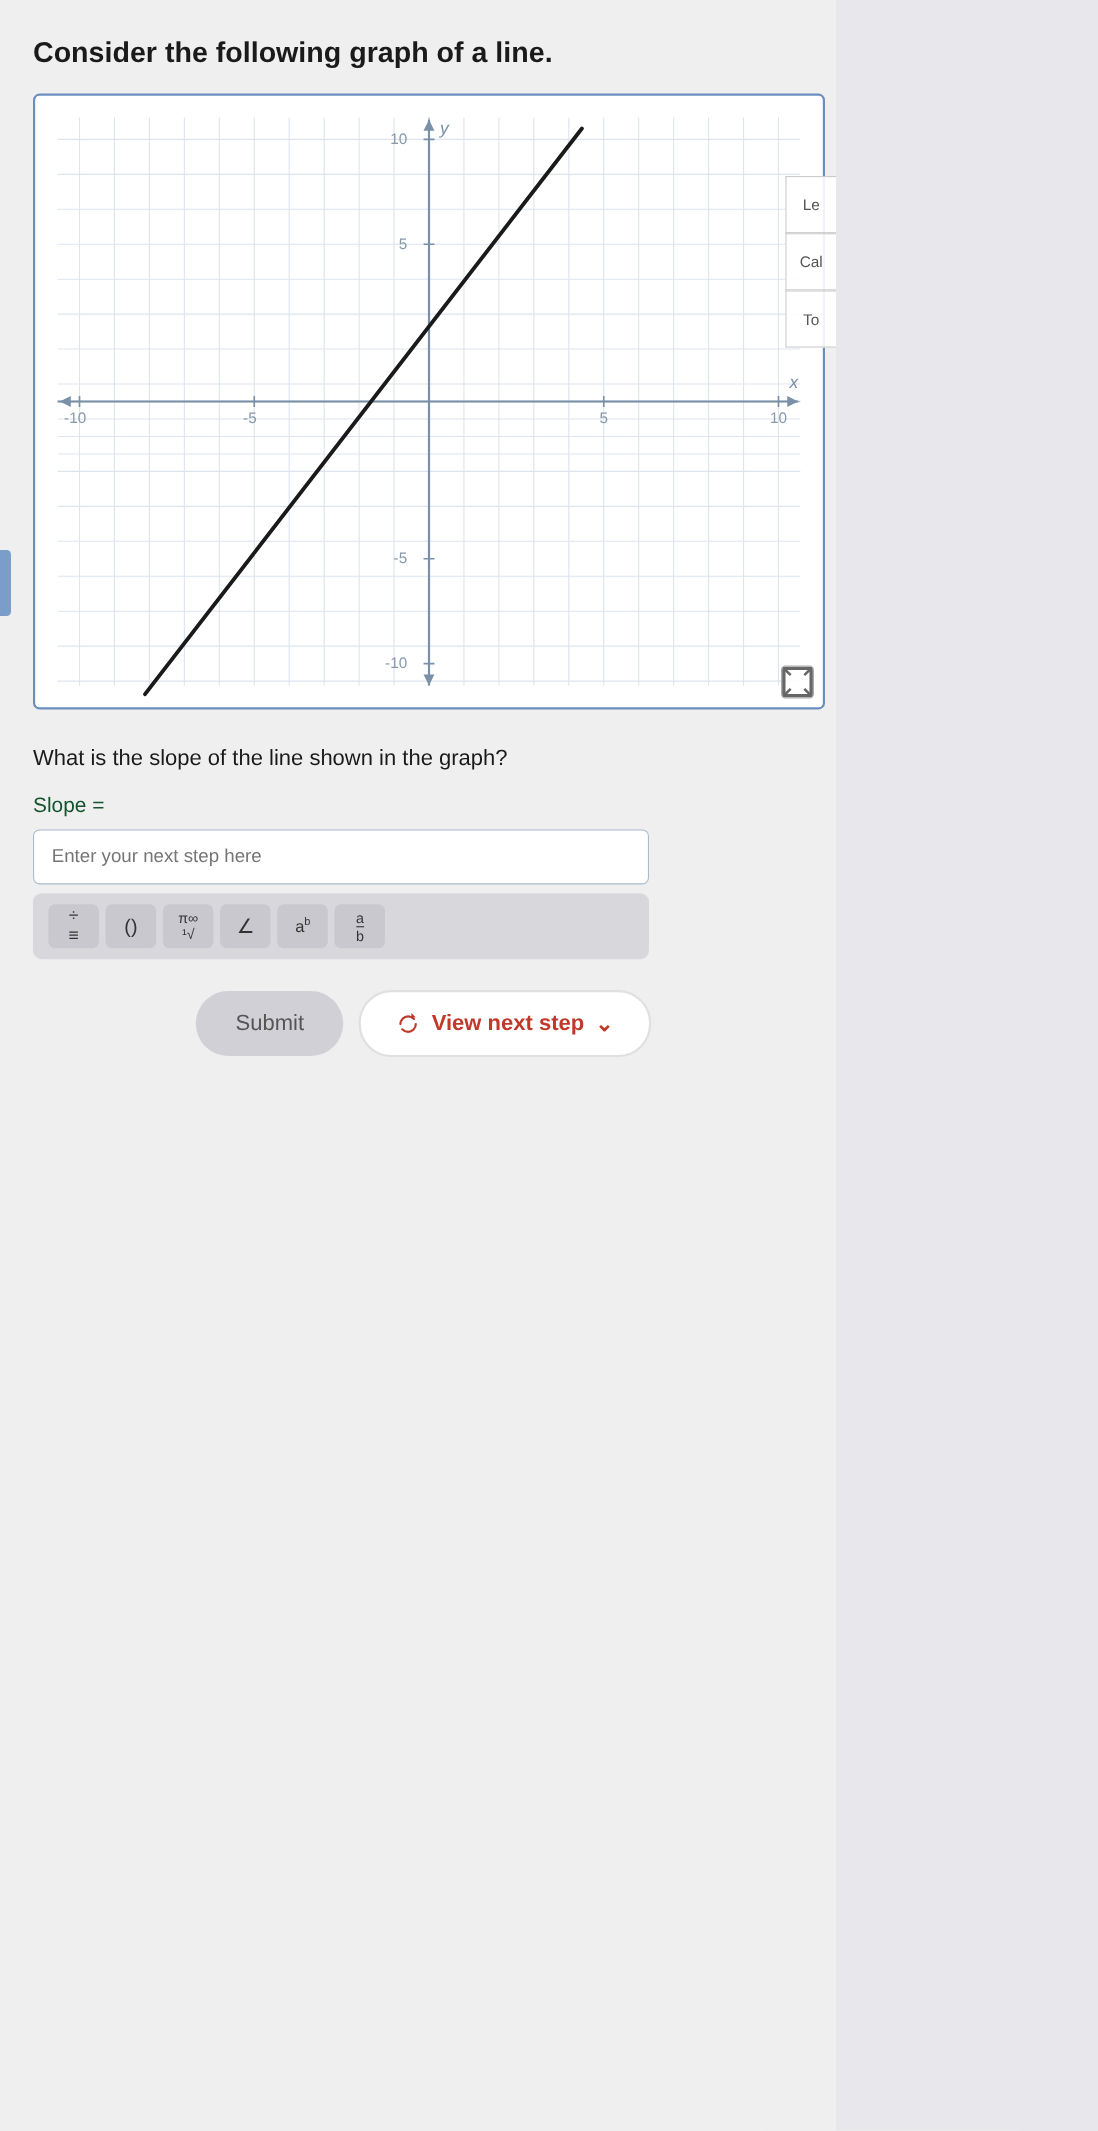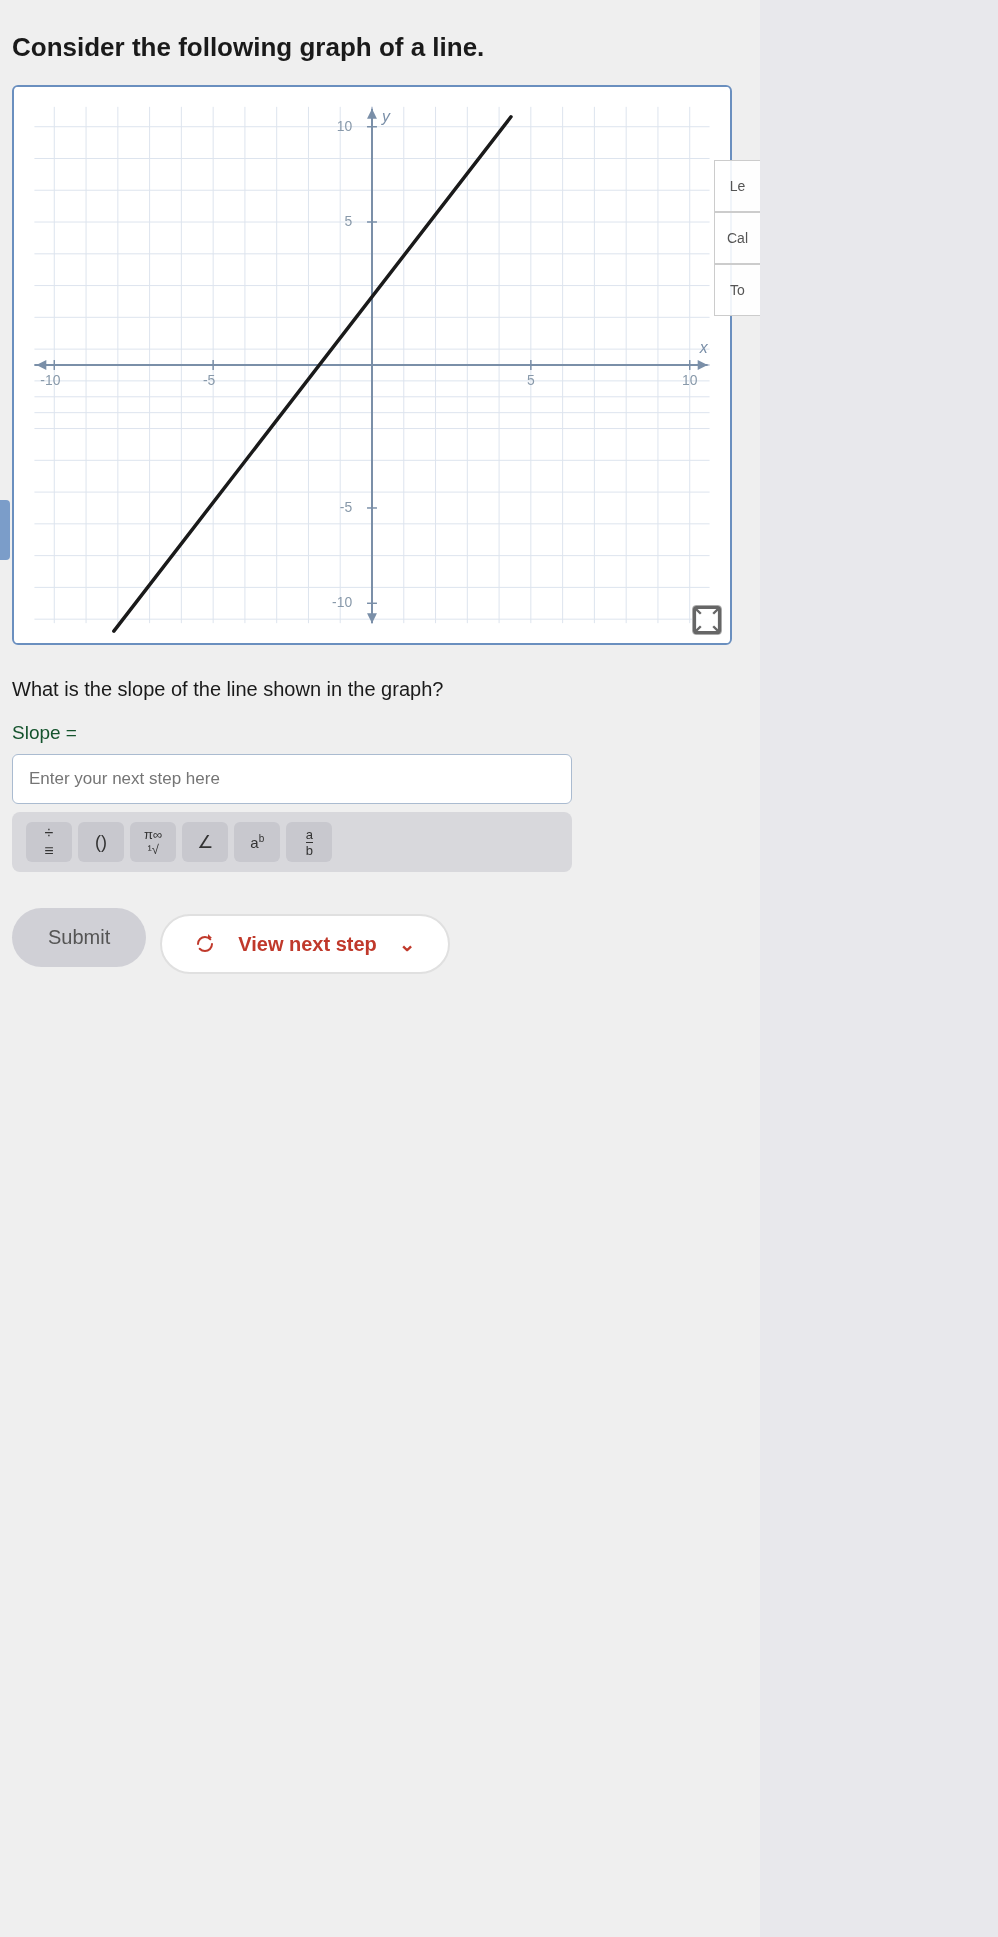--- a/index.html
+++ b/index.html
@@ -10,21 +10,21 @@
       width: 998px;
       min-height: 1937px;
       position: relative;
       overflow-x: hidden;
     }
 
     .page-container {
       width: 760px;
       background: #efefef;
       min-height: 1937px;
-      padding: 30px 20px 40px 12px;
+      padding: 30px 20px 40px 30px;
       position: relative;
     }
 
     .question-title {
       font-size: 26px;
       font-weight: 600;
       color: #1a1a1a;
       line-height: 1.35;
       margin-bottom: 20px;
     }
@@ -95,20 +95,21 @@
       justify-content: center;
       min-width: 46px;
       height: 40px;
     }
 
     .bottom-bar {
       display: flex;
       align-items: center;
       gap: 14px;
       margin-top: 0;
+      justify-content: center;
     }
 
     .submit-btn {
       background: #d0d0d6;
       border: none;
       border-radius: 30px;
       padding: 18px 36px;
       font-size: 20px;
       color: #555;
       cursor: pointer;
@@ -119,22 +120,21 @@
       background: #fff;
       border: 2px solid #e0e0e0;
       border-radius: 30px;
       padding: 16px 32px;
       font-size: 20px;
       color: #c0392b;
       cursor: pointer;
       font-weight: 600;
       display: flex;
       align-items: center;
-      gap: 22px;
-      margin-top: 14px;
+      gap: 10px;
     }
 
     .view-next-btn .arrow-icon {
       font-size: 20px;
       color: #c0392b;
     }
 
     .side-tools {
       position: absolute;
       right: 0;

